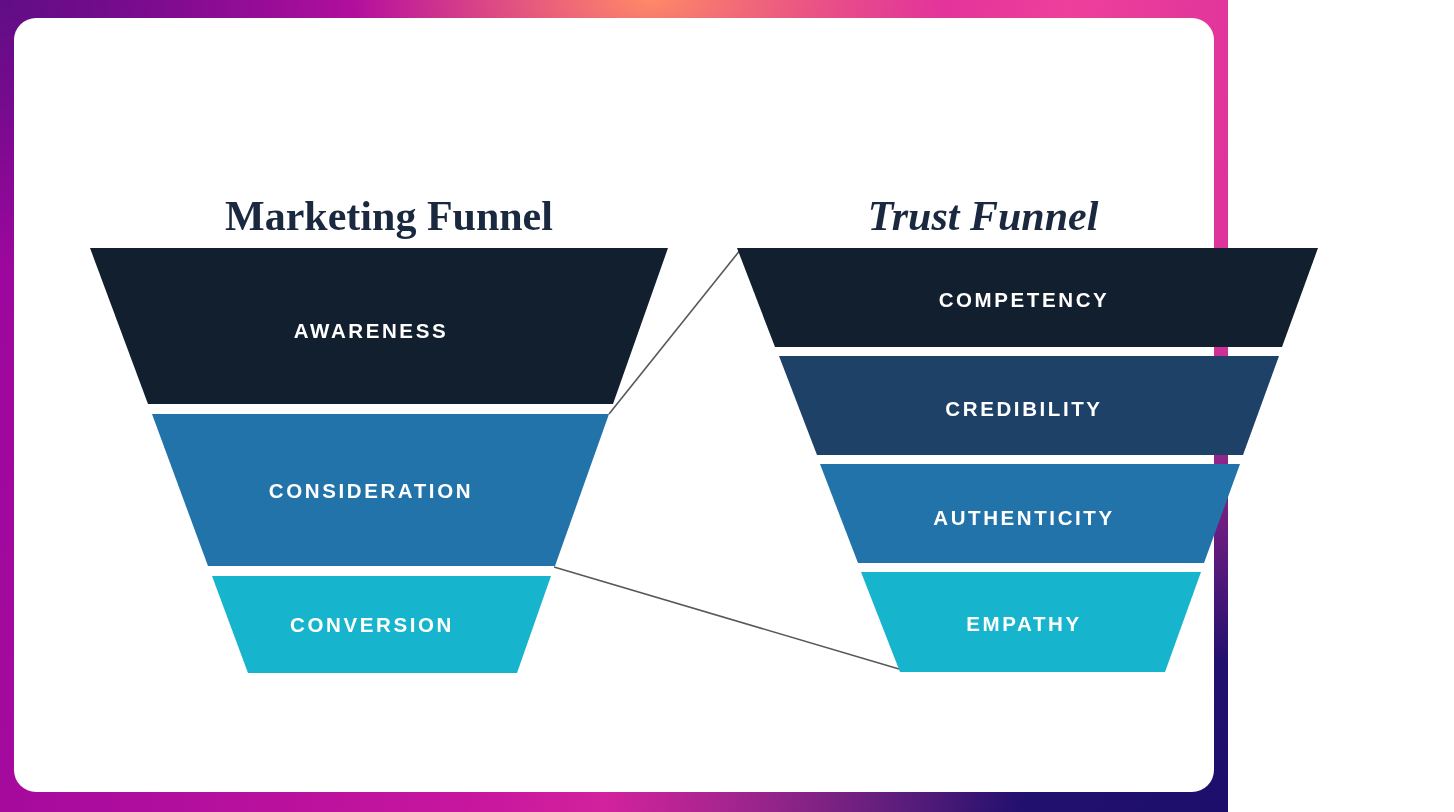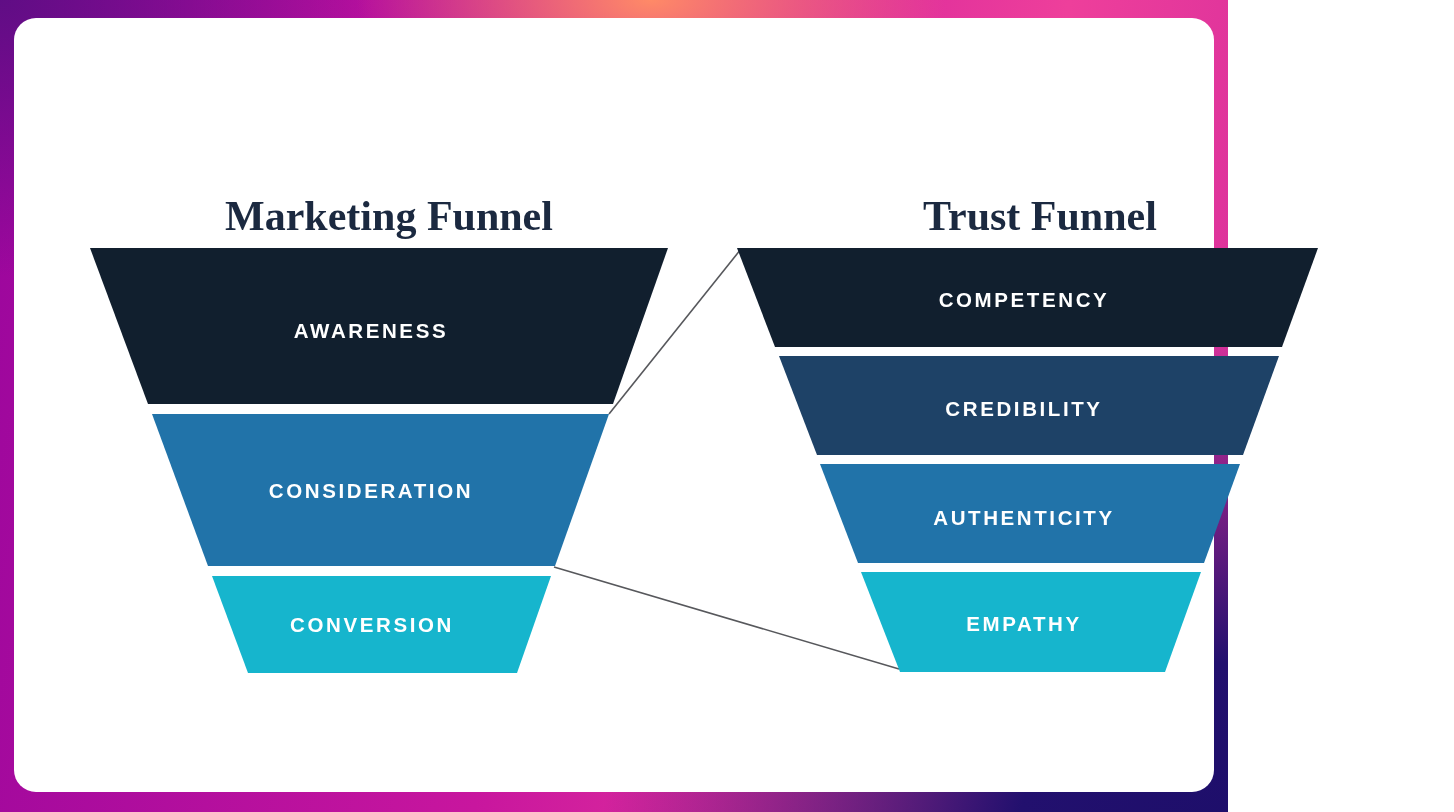--- a/index.html
+++ b/index.html
@@ -41,21 +41,21 @@
     top: 140px;
     transform: translateX(-50%);
     font-family: "Liberation Serif", "DejaVu Serif", serif;
     font-weight: 700;
     font-size: 42px;
     line-height: 1.1;
     color: #1b2940;
     white-space: nowrap;
   }
   #marketing-title { left: 375px; }
-  #trust-title     { left: 1026px; }
+  #trust-title     { left: 969px; font-style: italic; }
 
   #funnel-svg {
     position: absolute;
     inset: 0;
   }
 
   .stage-label {
     font-family: "Liberation Sans", sans-serif;
     font-weight: 700;
     font-size: 20.5px;

